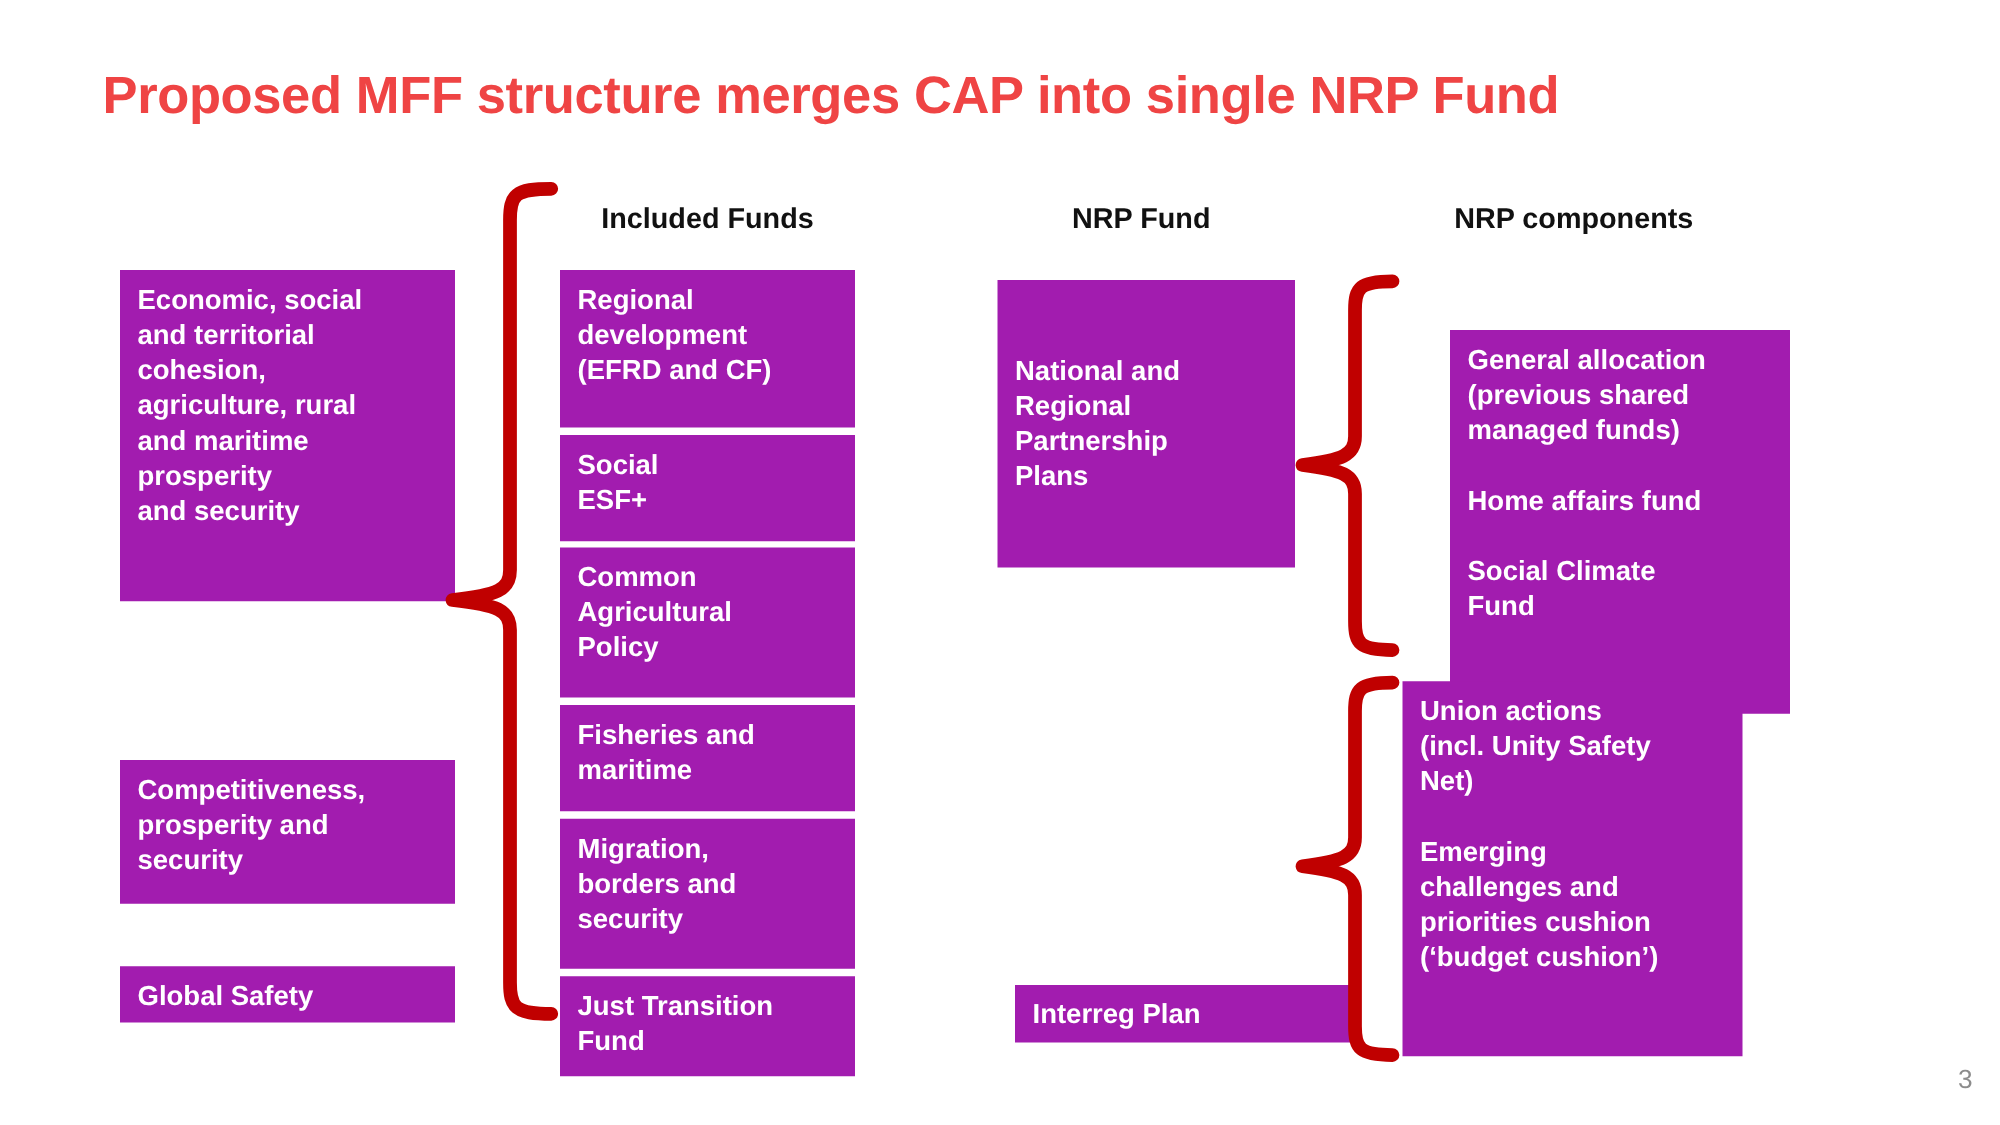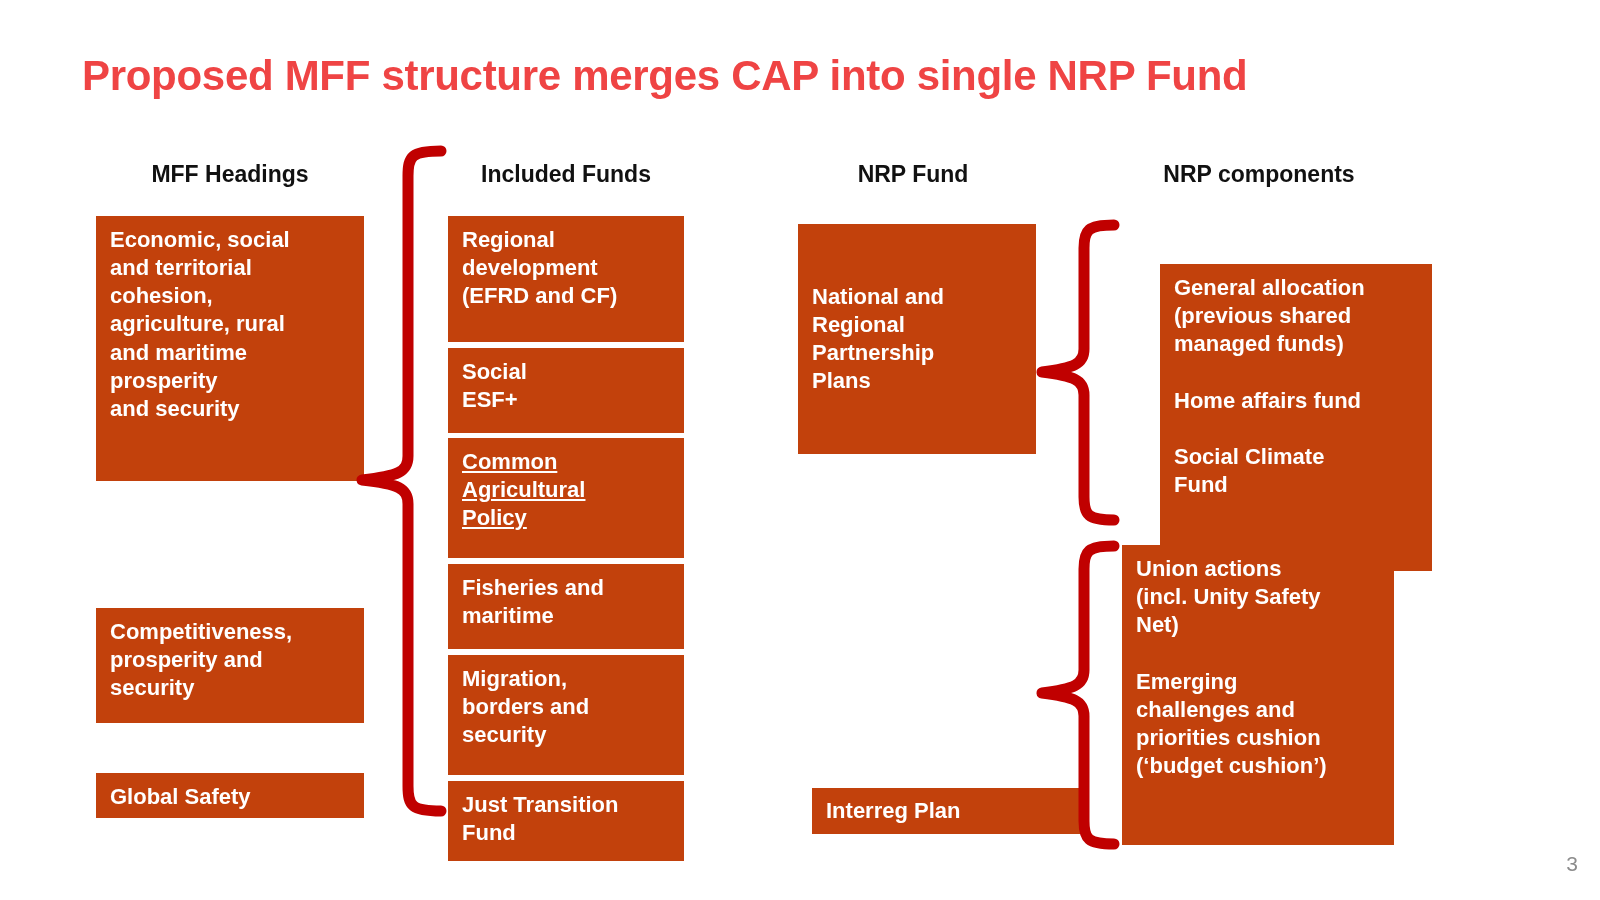--- a/index.html
+++ b/index.html
@@ -46,21 +46,21 @@
     line-height: 1.1;
   }
   #hdr-0 { left: 96px;  top: 162px; width: 268px; }
   #hdr-1 { left: 440px; top: 162px; width: 252px; }
   #hdr-2 { left: 790px; top: 162px; width: 246px; }
   #hdr-3 { left: 1118px;top: 162px; width: 282px; }
 
   
   .box {
     position: absolute;
-    background: #c2410c;
+    background: #a21caf;
     color: #ffffff;
     font-size: 22px;
     font-weight: bold;
     line-height: 1.28;
     box-sizing: border-box;
     padding: 10px 30px 10px 14px;
     white-space: pre-line;
     overflow: hidden;
   }
   .box.vcenter {
@@ -69,21 +69,21 @@
   }
 
   
   #c1b0 { left: 96px; top: 216px;  width: 268px; height: 265px; }
   #c1b1 { left: 96px; top: 608px;  width: 268px; height: 115px; }
   #c1b2 { left: 96px; top: 773px;  width: 268px; height: 45px;  }
 
   
   #c2b0 { left: 448px; top: 216px; width: 236px; height: 126px; }
   #c2b1 { left: 448px; top: 348px; width: 236px; height: 85px;  }
-  #c2b2 { left: 448px; top: 438px; width: 236px; height: 120px; text-decoration: underline; }
+  #c2b2 { left: 448px; top: 438px; width: 236px; height: 120px; }
   #c2b3 { left: 448px; top: 564px; width: 236px; height: 85px;  }
   #c2b4 { left: 448px; top: 655px; width: 236px; height: 120px; }
   #c2b5 { left: 448px; top: 781px; width: 236px; height: 80px;  }
 
   
   #c3b0 { left: 798px; top: 224px; width: 238px; height: 230px; }
   #c3b1 { left: 798px; top: 566px; width: 238px; height: 186px; }
   #c3b2 { left: 812px; top: 788px; width: 272px; height: 46px;  }
 
   
@@ -108,21 +108,20 @@
     font-weight: normal;
   }
 </style>
 </head>
 <body>
 
 <div class="slide">
 
   <div class="slide-title">Proposed MFF structure merges CAP into single NRP Fund</div>
 
-  <div class="col-header" id="hdr-0">MFF Headings</div>
   <div class="col-header" id="hdr-2">NRP Fund</div>
   <div class="col-header" id="hdr-1">Included Funds</div>
   <div class="col-header" id="hdr-3">NRP components</div>
 
   <div class="box" id="c1b0">Economic, social
 and territorial
 cohesion,
 agriculture, rural
 and maritime
 prosperity

